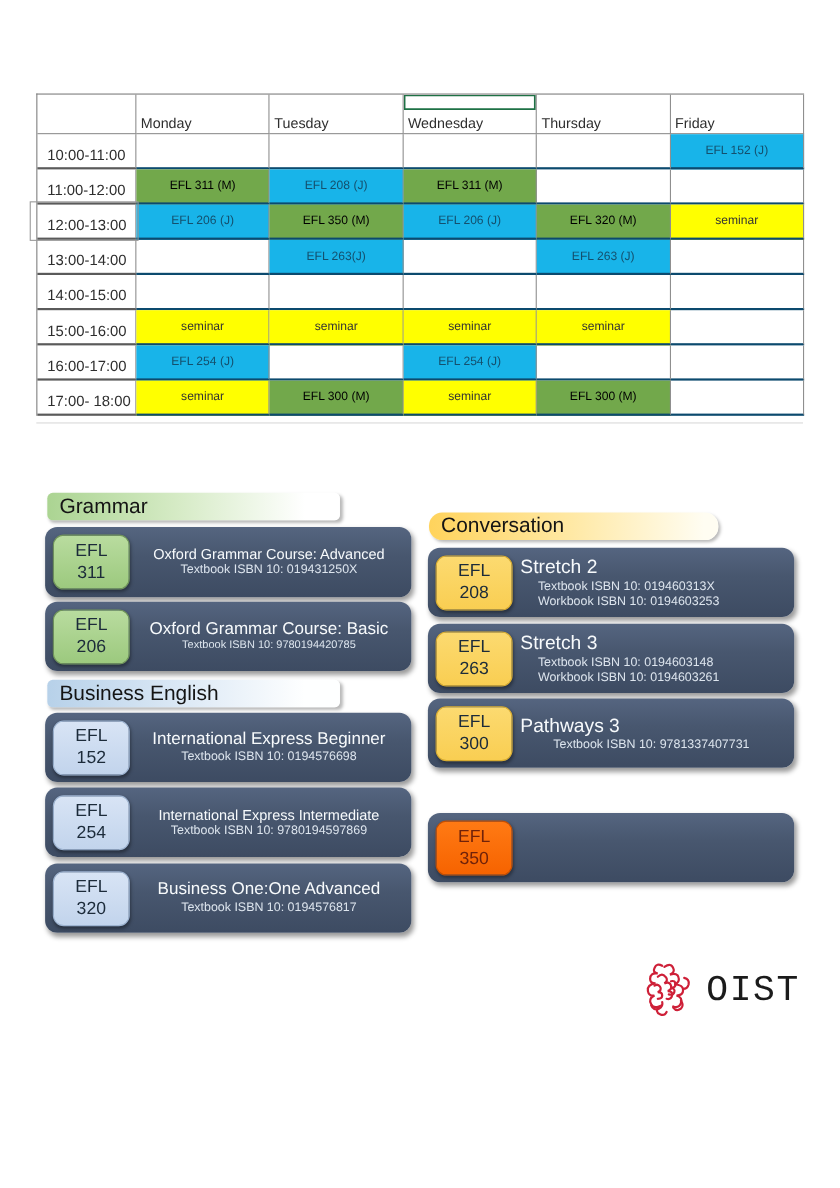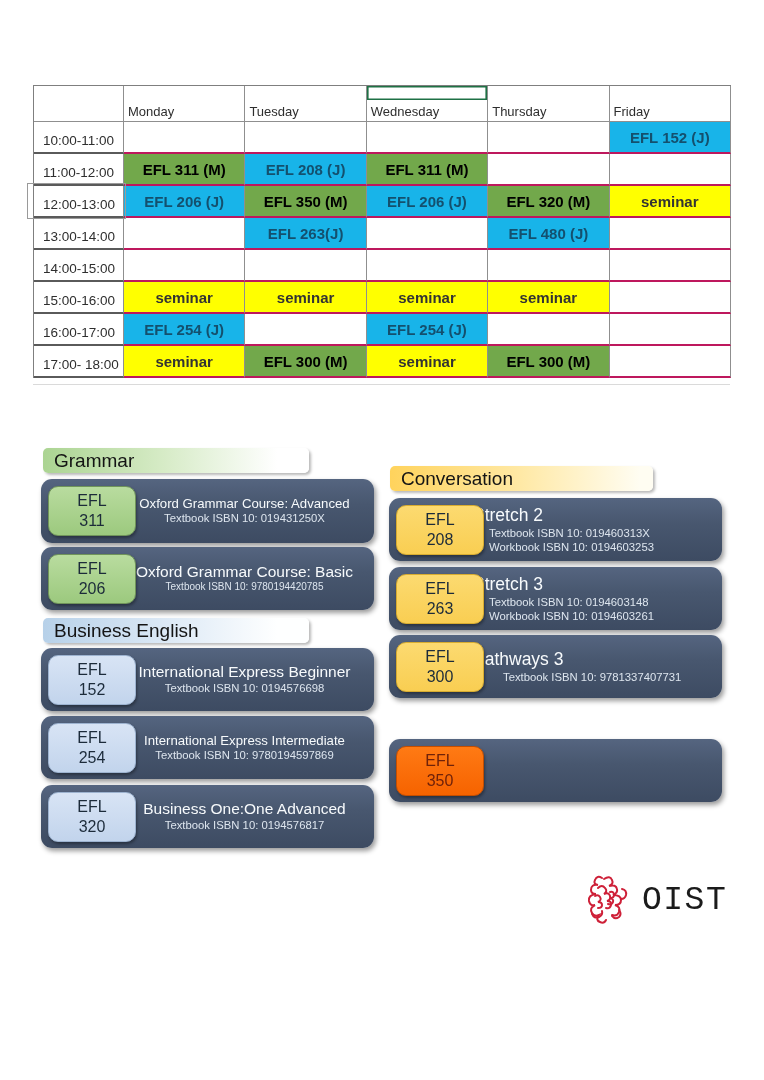--- a/index.html
+++ b/index.html
@@ -10,43 +10,43 @@
   .grid{position:absolute;left:33px;top:85px;width:697px;display:grid;
         grid-template-columns:90px repeat(5,1fr);
         border-top:1.5px solid #7f7f7f;border-left:1.5px solid #7f7f7f;background:#fff;}
   .gcell{border-right:1px solid #8f8f8f;box-sizing:border-box;display:flex;}
   .gcell.thin{height:14px;}
   .gcell.thin.sel{box-shadow:inset 0 0 0 1.6px #1e7145;}
   .gcell.hdr{height:22px;border-bottom:1px solid #8f8f8f;align-items:flex-end;
              padding:0 0 2px 4px;font-size:13px;color:#2e2e2e;}
   .gcell.time{height:32px;border-bottom:2px solid #5a5a5a;align-items:flex-end;
               padding:0 0 4px 9px;font-size:13.5px;color:#2e2e2e;}
-  .gcell.slot{height:32px;border-bottom:2px solid #be185d;align-items:center;
-              justify-content:center;font-size:15px;color:#174a63;font-weight:bold;}
+  .gcell.slot{height:32px;border-bottom:2px solid #0c4a6e;align-items:center;
+              justify-content:center;font-size:11px;color:#174a63;}
   .gcell.slot[data-color="green"]{background:#72a84b;color:#000000;}
   .gcell.slot[data-color="blue"]{background:#18b4e9;color:#14506e;}
   .gcell.slot[data-color="yellow"]{background:#ffff00;color:#333333;}
   .outline-box{position:absolute;left:27px;top:183px;width:97px;height:34px;
                border:1px solid #9a9a9a;background:transparent;}
   .table-underline{position:absolute;left:33px;top:384px;width:697px;height:1px;background:#dadada;}
 
   
   .sec-hdr{position:absolute;height:25px;border-radius:5px;display:flex;align-items:center;
            padding-left:11px;font-size:19px;color:#141414;
            box-shadow:2px 2px 3px rgba(0,0,0,0.28);}
   .hdr-grammar{background:linear-gradient(90deg,#abd492 0%,#d6ebc6 45%,#ffffff 88%);}
   .hdr-business{background:linear-gradient(90deg,#b7d1e9 0%,#dbe8f5 45%,#feffff 88%);}
-  .hdr-conversation{background:linear-gradient(90deg,#ffd35c 0%,#ffe9a6 50%,#fffdf2 95%);}
+  .hdr-conversation{background:linear-gradient(90deg,#ffd35c 0%,#ffe9a6 50%,#fffdf2 95%);border-radius:12px;}
   .hdr-admin{background:linear-gradient(90deg,#f78f77 0%,#fbb9a8 55%,#fcded4 100%);}
 
   .card{position:absolute;width:333px;height:63px;border-radius:11px;
         background:linear-gradient(180deg,#556580 0%,#48576f 40%,#3d4b62 100%);
         box-shadow:2px 3px 5px rgba(0,0,0,0.40);}
   .badge{position:absolute;left:7px;top:50%;transform:translateY(-50%);
-         width:88px;height:50px;border-radius:10px;display:flex;flex-direction:column;
+         width:70px;height:50px;border-radius:10px;display:flex;flex-direction:column;
          align-items:center;justify-content:center;font-size:16px;line-height:1.25;
          color:#1c2b3a;box-shadow:1px 2px 3px rgba(0,0,0,0.35);box-sizing:border-box;}
   .badge.green{background:linear-gradient(180deg,#b9dc9f,#9cc97e);border:1px solid #70945a;}
   .badge.blue{background:linear-gradient(180deg,#d8e4f5,#c2d4ec);border:1px solid #9db3d0;}
   .badge.gold{background:linear-gradient(180deg,#fcda70,#f9ce52);border:1px solid #d8ac30;}
   .badge.orange{background:linear-gradient(180deg,#ff7a14,#f66300);border:1px solid #c54e00;color:#70220a;}
 
   .card-body{margin-left:84px;height:100%;display:flex;flex-direction:column;justify-content:center;}
   .card-body.center{align-items:center;text-align:center;padding-right:10px;}
   .card-body.left{align-items:flex-start;}
@@ -97,21 +97,21 @@
       <div class="gcell time">12:00-13:00</div>
       <div class="gcell slot" data-color="blue">EFL 206 (J)</div>
       <div class="gcell slot" data-color="green">EFL 350 (M)</div>
       <div class="gcell slot" data-color="blue">EFL 206 (J)</div>
       <div class="gcell slot" data-color="green">EFL 320 (M)</div>
       <div class="gcell slot" data-color="yellow">seminar</div>
       <div class="gcell time">13:00-14:00</div>
       <div class="gcell slot" data-color="none"></div>
       <div class="gcell slot" data-color="blue">EFL 263(J)</div>
       <div class="gcell slot" data-color="none"></div>
-      <div class="gcell slot" data-color="blue">EFL 480 (J)</div>
+      <div class="gcell slot" data-color="blue">EFL 263 (J)</div>
       <div class="gcell slot" data-color="none"></div>
       <div class="gcell time">14:00-15:00</div>
       <div class="gcell slot" data-color="none"></div>
       <div class="gcell slot" data-color="none"></div>
       <div class="gcell slot" data-color="none"></div>
       <div class="gcell slot" data-color="none"></div>
       <div class="gcell slot" data-color="none"></div>
       <div class="gcell time">15:00-16:00</div>
       <div class="gcell slot" data-color="yellow">seminar</div>
       <div class="gcell slot" data-color="yellow">seminar</div>

